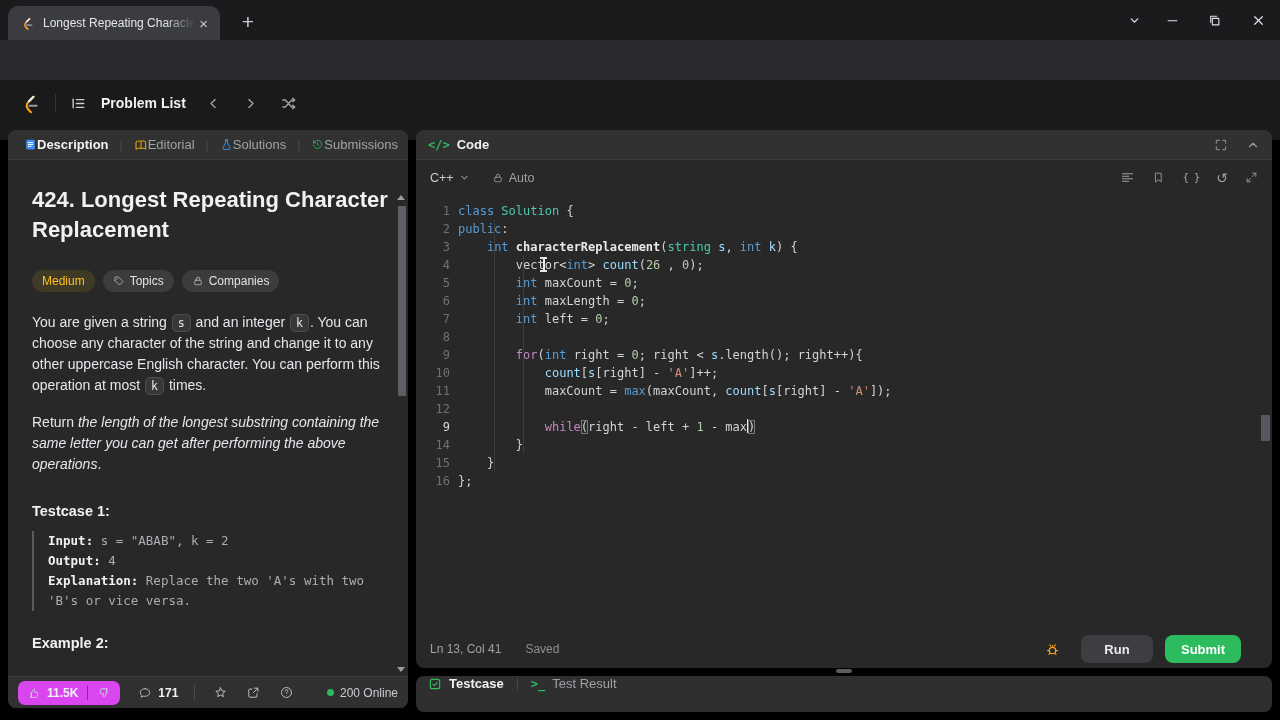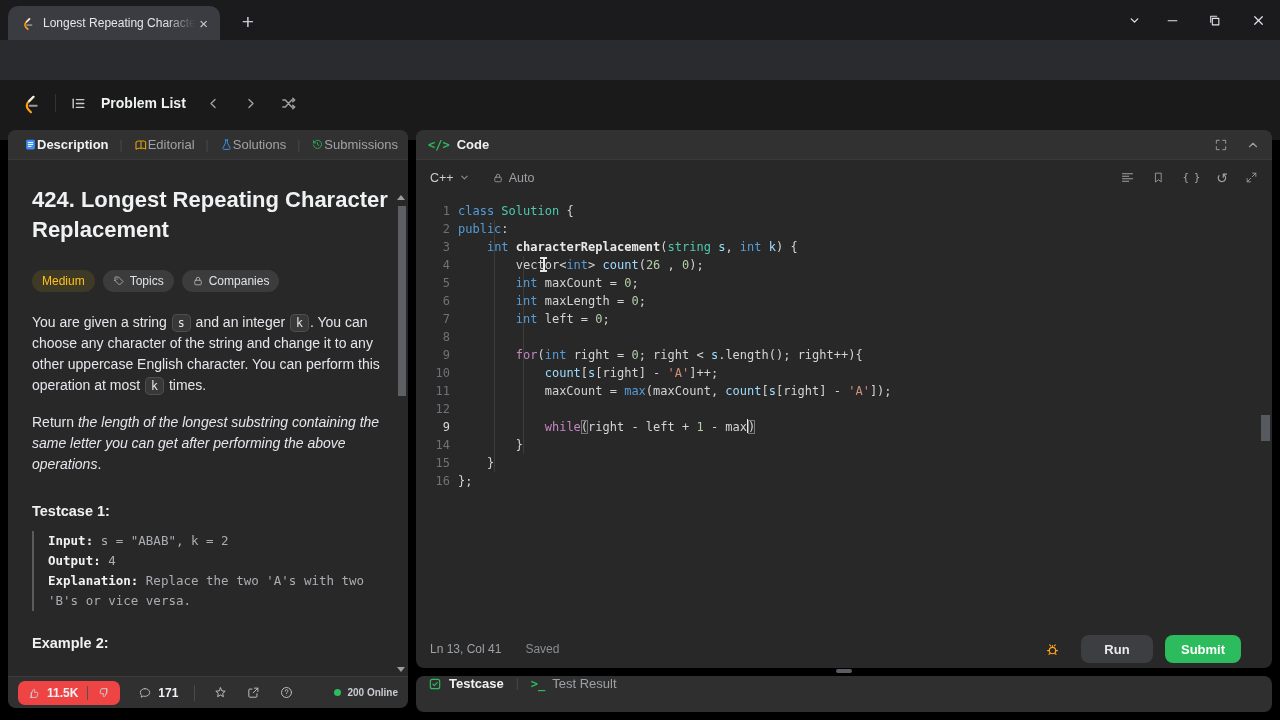--- a/index.html
+++ b/index.html
@@ -59,26 +59,26 @@
   .pill.medium { background:#3e3a26; color:#ffc01e; }
   .para { margin-top:20px; font-size:14px; line-height:21px; color:#e4e6eb; }
   .chip { display:inline-block; font-family:"DejaVu Sans Mono", monospace; font-size:11.5px; line-height:16px;
           background:rgba(255,255,255,.08); border:1px solid rgba(247,250,255,.12); border-radius:5px; padding:0 5px; margin:0 1px; }
   .ex-head { margin-top:28px; font-size:14.5px; font-weight:700; color:#f0f1f3; }
   .ex-block { margin-top:12px; border-left:2px solid #5b5b5b; padding-left:14px;
           font-family:"DejaVu Sans Mono", monospace; font-size:12.5px; line-height:20px; color:#aaadb2; white-space:pre-wrap; }
   .ex-block b { color:#f0f1f3; font-weight:700; }
   .desc-foot { position:absolute; left:0; right:0; bottom:0; height:32px; background:#303030; border-top:1px solid #3c3c3c;
           display:flex; align-items:center; padding:0 10px; color:#c9ccd1; }
-  .likegrp { display:flex; align-items:center; background:#ef4444; border-radius:7px; height:24px; overflow:hidden;text-align:right; }
+  .likegrp { display:flex; align-items:center; background:#d946ef; border-radius:7px; height:24px; overflow:hidden;text-align:right; }
   .likegrp .seg { display:flex; align-items:center; gap:6px; padding:0 9px; height:100%; }
   .likegrp .vsep { width:1px; height:14px; background:#525252; }
   .cnt { font-size:12px; font-weight:700; color:#eff1f4; }
   .footic { color:#b9bcc1; margin-left:18px; display:flex; align-items:center; gap:6px; }
-  .online { margin-left:auto; display:flex; align-items:center; gap:6px; font-size:10px; font-weight:700; color:#c9ccd1; }
+  .online { margin-left:auto; display:flex; align-items:center; gap:6px; font-size:12px; font-weight:400; color:#c9ccd1; }
   .gdot { width:7px; height:7px; border-radius:50%; background:#2cbb5d; }
 
   
   .lsb-track { position:absolute; right:1px; top:31px; bottom:32px; width:11px; }
   .lsb-thumb { position:absolute; right:1px; top:45px; width:8px; height:190px; background:#5c5f63; }
   .arr { position:absolute; right:2px; width:0; height:0; border-left:4px solid transparent; border-right:4px solid transparent; }
   .arr.up { top:34px; border-bottom:5px solid #9a9da1; }
   .arr.dn { bottom:4px; border-top:5px solid #9a9da1; }
 
   

